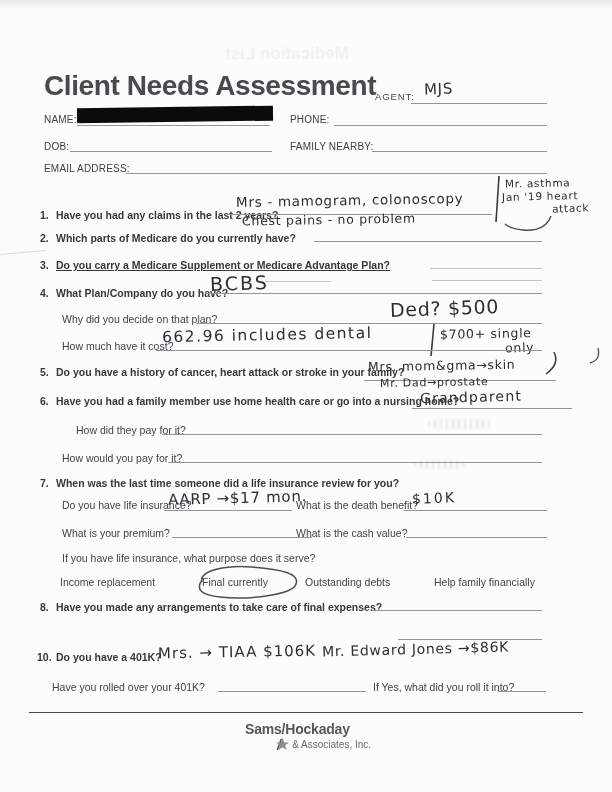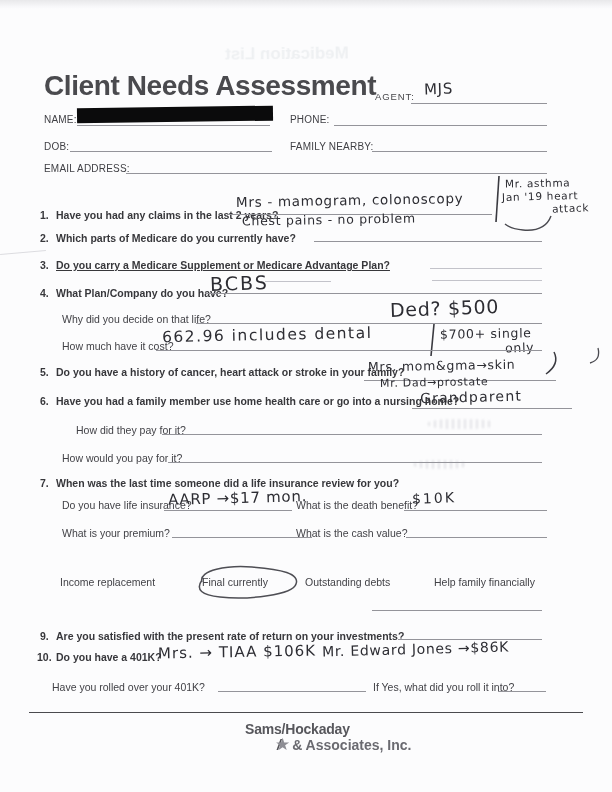--- a/index.html
+++ b/index.html
@@ -15,21 +15,21 @@
   .fld{font-size:10px;font-weight:400;letter-spacing:.2px;color:#404045;white-space:nowrap;}
   .q{font-size:10.5px;font-weight:700;color:#37373b;white-space:nowrap;}
   .qnum{display:inline-block;width:16px;font-weight:700;}
   .lbl{font-size:10.5px;font-weight:400;color:#424247;white-space:nowrap;}
   .fline{border-top:1.1px solid #94949a;height:0;}
   .fline.light{border-top:1px solid #c3c3ca;}
   .fline.dark{border-top:1.6px solid #4a4a4e;}
   .hw{font-family:"DejaVu Sans", sans-serif;color:#2d2d33;white-space:nowrap;letter-spacing:.7px;}
   .redaction{background:#0b0b0c;transform:rotate(-.8deg);}
   .brand{font-size:14px;font-weight:700;color:#57575c;letter-spacing:-.2px;white-space:nowrap;}
-  .brand-sub{font-size:14px;font-weight:700;color:#6a6a70;white-space:nowrap;}
+  .brand-sub{font-size:10px;font-weight:400;color:#6a6a70;white-space:nowrap;}
   .star{font-size:17px;color:#8d8d94;line-height:1;}
   .star-slash{font-size:14px;font-weight:700;color:#55555a;font-style:italic;}
   svg{overflow:visible;}
 </style>
 </head>
 <body>
 
 <div class="page">
 
   <div class="abs scan-band"></div>
@@ -75,21 +75,21 @@
 
   <div class="abs q" style="left:40px;top:259px;text-decoration:underline;"><span class="qnum">3.</span><span>Do you carry a Medicare Supplement or Medicare Advantage Plan?</span></div>
   <div class="abs fline light" style="left:430px;top:268px;width:112px;"></div>
 
   <div class="abs q" style="left:40px;top:287px;"><span class="qnum">4.</span><span>What Plan/Company do you have?</span></div>
   <div class="abs hw" style="left:210px;top:272px;font-size:19px;transform:rotate(-2deg);letter-spacing:2px;">BCBS</div>
   <div class="abs fline light" style="left:265px;top:281px;width:66px;"></div>
   <div class="abs fline light" style="left:432px;top:280px;width:110px;"></div>
   <div class="abs fline" style="left:206px;top:293px;width:336px;"></div>
 
-  <div class="abs lbl" style="left:62px;top:313px;">Why did you decide on that life?</div>
+  <div class="abs lbl" style="left:62px;top:313px;">Why did you decide on that plan?</div>
   <div class="abs hw" style="left:390px;top:297px;font-size:19px;transform:rotate(-2deg);">Ded? $500</div>
   <div class="abs fline" style="left:196px;top:323px;width:346px;"></div>
 
   <div class="abs lbl" style="left:62px;top:340px;">How much have it cost?</div>
   <div class="abs hw" style="left:162px;top:326px;font-size:15.5px;transform:rotate(-1.2deg);letter-spacing:1.5px;">662.96 includes dental</div>
   <svg class="abs" style="left:428px;top:324px;" width="10" height="34">
     <path d="M6,0 L3,32" stroke="#3a3a40" stroke-width="1.6" fill="none"></path>
   </svg>
   <div class="abs hw" style="left:440px;top:326px;font-size:12.5px;transform:rotate(-1deg);">$700+ single</div>
   <div class="abs hw" style="left:505px;top:340px;font-size:12.5px;transform:rotate(-2deg);">only</div>
@@ -125,32 +125,33 @@
   <div class="abs fline" style="left:164px;top:510px;width:128px;"></div>
   <div class="abs lbl" style="left:296px;top:499px;">What is the death benefit?</div>
   <div class="abs hw" style="left:412px;top:490px;font-size:14px;transform:rotate(-2deg);letter-spacing:2px;">$10K</div>
   <div class="abs fline" style="left:404px;top:510px;width:143px;"></div>
 
   <div class="abs lbl" style="left:62px;top:527px;">What is your premium?</div>
   <div class="abs fline" style="left:172px;top:537px;width:140px;"></div>
   <div class="abs lbl" style="left:296px;top:527px;">What is the cash value?</div>
   <div class="abs fline" style="left:406px;top:537px;width:141px;"></div>
 
+  <div class="abs lbl" style="left:62px;top:552px;">If you have life insurance, what purpose does it serve?</div>
 
   <div class="abs lbl" style="left:60px;top:576px;text-align:right;">Income replacement</div>
   <div class="abs lbl" style="left:202px;top:576px;">Final currently</div>
   <svg class="abs" style="left:186px;top:563px;" width="116" height="38">
     <path d="M16,19 C12,7 42,2 66,4 C96,6 114,11 110,21 C107,32 62,37 34,34 C16,32 9,27 16,17" stroke="#4e4e54" stroke-width="1.5" fill="none"></path>
   </svg>
   <div class="abs lbl" style="left:305px;top:576px;">Outstanding debts</div>
   <div class="abs lbl" style="left:434px;top:576px;">Help family financially</div>
 
+  <div class="abs q" style="left:40px;top:601px;"><span class="qnum">8.</span><span>Have you made any arrangements to take care of final expenses?</span></div>
   <div class="abs fline" style="left:372px;top:610px;width:170px;"></div>
 
-  <div class="abs q" style="left:40px;top:630px;"><span class="qnum">9.</span><span>Are you satisfied with the present rate of return on your investments?</span></div>
   <div class="abs fline" style="left:398px;top:639px;width:144px;"></div>
 
   <div class="abs q" style="left:37px;top:651px;"><span class="qnum" style="width:19px;">10.</span><span>Do you have a 401K?</span></div>
   <div class="abs hw" style="left:158px;top:643px;font-size:15px;transform:rotate(-1deg);letter-spacing:1px;">Mrs. → TIAA $106K</div>
   <div class="abs hw" style="left:322px;top:641px;font-size:14px;transform:rotate(-1.5deg);">Mr. Edward Jones →$86K</div>
 
   <div class="abs lbl" style="left:52px;top:681px;">Have you rolled over your 401K?</div>
   <div class="abs fline" style="left:218px;top:691px;width:148px;"></div>
   <div class="abs lbl" style="left:373px;top:681px;">If Yes, what did you roll it into?</div>
   <div class="abs fline" style="left:498px;top:691px;width:48px;"></div>

